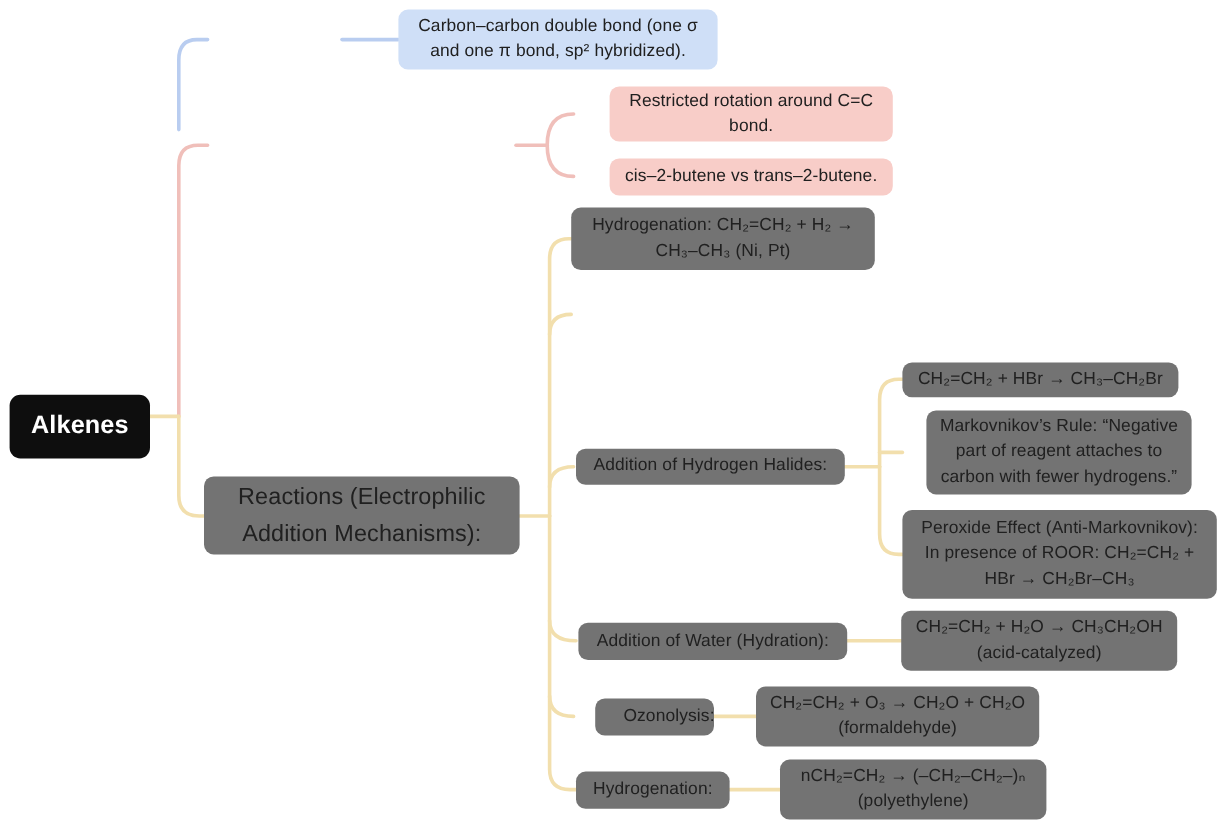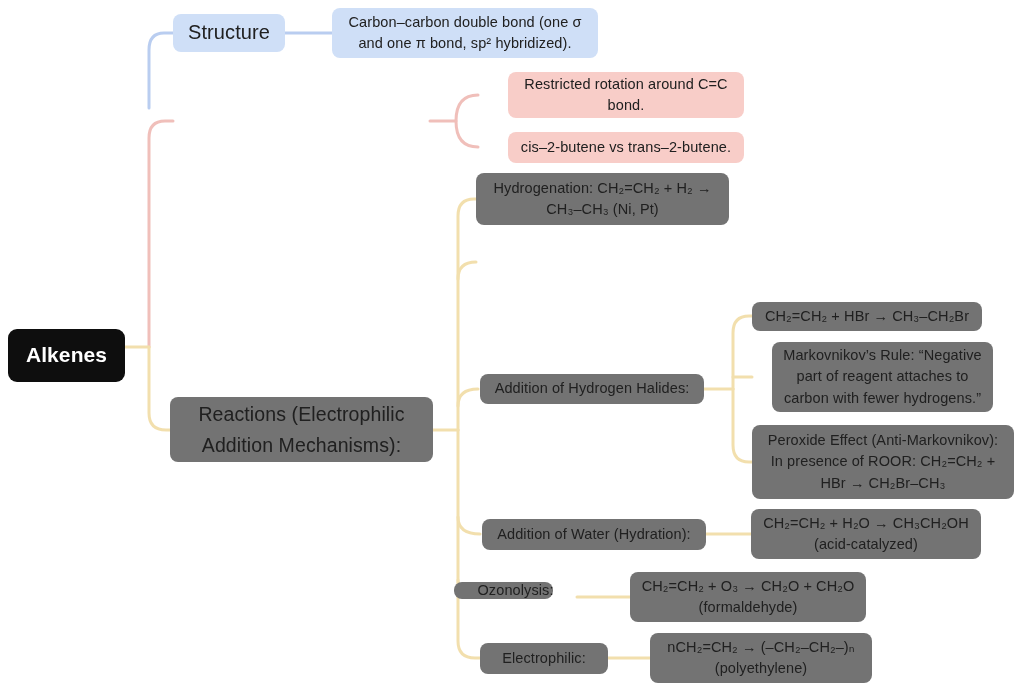--- a/index.html
+++ b/index.html
@@ -56,21 +56,21 @@
   .n-root             { left: 8px;   top: 329px; width: 117px; height: 53px; }
   .n-reactions        { left: 170px; top: 397px; width: 263px; height: 65px; }
   .n-hydro            { left: 476px; top: 173px; width: 253px; height: 52px; }
   .n-halogens         { left: 478px; top: 237px; width: 279px; height: 51px; }
   .n-hh-label         { left: 480px; top: 374px; width: 224px; height: 30px; }
   .n-hh-0             { left: 752px; top: 302px; width: 230px; height: 29px; }
   .n-hh-1             { left: 772px; top: 342px; width: 221px; height: 70px; }
   .n-hh-2             { left: 752px; top: 425px; width: 262px; height: 74px; }
   .n-water-label      { left: 482px; top: 519px; width: 224px; height: 31px; }
   .n-water-detail     { left: 751px; top: 509px; width: 230px; height: 50px; }
-  .n-ozon-label       { left: 454px; top: 582px; width: 99px;  height: 17px; padding-left: 32px; }
+  .n-ozon-label       { left: 496px; top: 582px; width: 99px;  height: 31px; padding-left: 32px; }
   .n-ozon-detail      { left: 630px; top: 572px; width: 236px; height: 50px; }
   .n-poly-label       { left: 480px; top: 643px; width: 128px; height: 31px; }
   .n-poly-detail      { left: 650px; top: 633px; width: 222px; height: 50px; }
 </style>
 </head>
 <body>
 
 <div class="canvas">
 
   <svg class="wires" viewBox="0 0 1024 693" fill="none" stroke-linecap="round" stroke-width="3">
@@ -98,36 +98,35 @@
       <path d="M 733 377 L 752 377"></path>
       <path d="M 733 389 L 733 445 Q 733 462 749 462 L 752 462"></path>
       <path d="M 706 534 L 751 534"></path>
       <path d="M 577 597 L 630 597"></path>
       <path d="M 608 658 L 650 658"></path>
     </g>
   </svg>
 
   <div class="node root n-root">Alkenes</div>
 
-  <div class="node blue topic n-structure">Structure</div>
   <div class="node blue n-structure-detail">Carbon–carbon double bond (one σ and one π bond, sp² hybridized).</div>
 
   <div class="node pink n-geo-0">Restricted rotation around C=C bond.</div>
   <div class="node pink n-geo-1">cis–2-butene vs trans–2-butene.</div>
 
   <div class="node yellow topic-lg n-reactions">Reactions (Electrophilic Addition Mechanisms):</div>
   <div class="node yellow n-hydro">Hydrogenation: CH₂=CH₂ + H₂ → CH₃–CH₃ (Ni, Pt)</div>
 
   <div class="node yellow n-hh-label">Addition of Hydrogen Halides:</div>
   <div class="node yellow n-hh-0">CH₂=CH₂ + HBr → CH₃–CH₂Br</div>
   <div class="node yellow n-hh-1">Markovnikov’s Rule: “Negative part of reagent attaches to carbon with fewer hydrogens.”</div>
   <div class="node yellow n-water-label">Addition of Water (Hydration):</div>
 
   <div class="node yellow n-hh-2">Peroxide Effect (Anti-Markovnikov): In presence of ROOR: CH₂=CH₂ + HBr → CH₂Br–CH₃</div>
   <div class="node yellow n-water-detail">CH₂=CH₂ + H₂O → CH₃CH₂OH (acid-catalyzed)</div>
 
   <div class="node yellow n-ozon-label">Ozonolysis:</div>
   <div class="node yellow n-ozon-detail">CH₂=CH₂ + O₃ → CH₂O + CH₂O (formaldehyde)</div>
 
-  <div class="node yellow n-poly-label">Electrophilic:</div>
+  <div class="node yellow n-poly-label">Hydrogenation:</div>
   <div class="node yellow n-poly-detail">nCH₂=CH₂ → (–CH₂–CH₂–)ₙ (polyethylene)</div>
 
 </div>
 
 </body></html>

